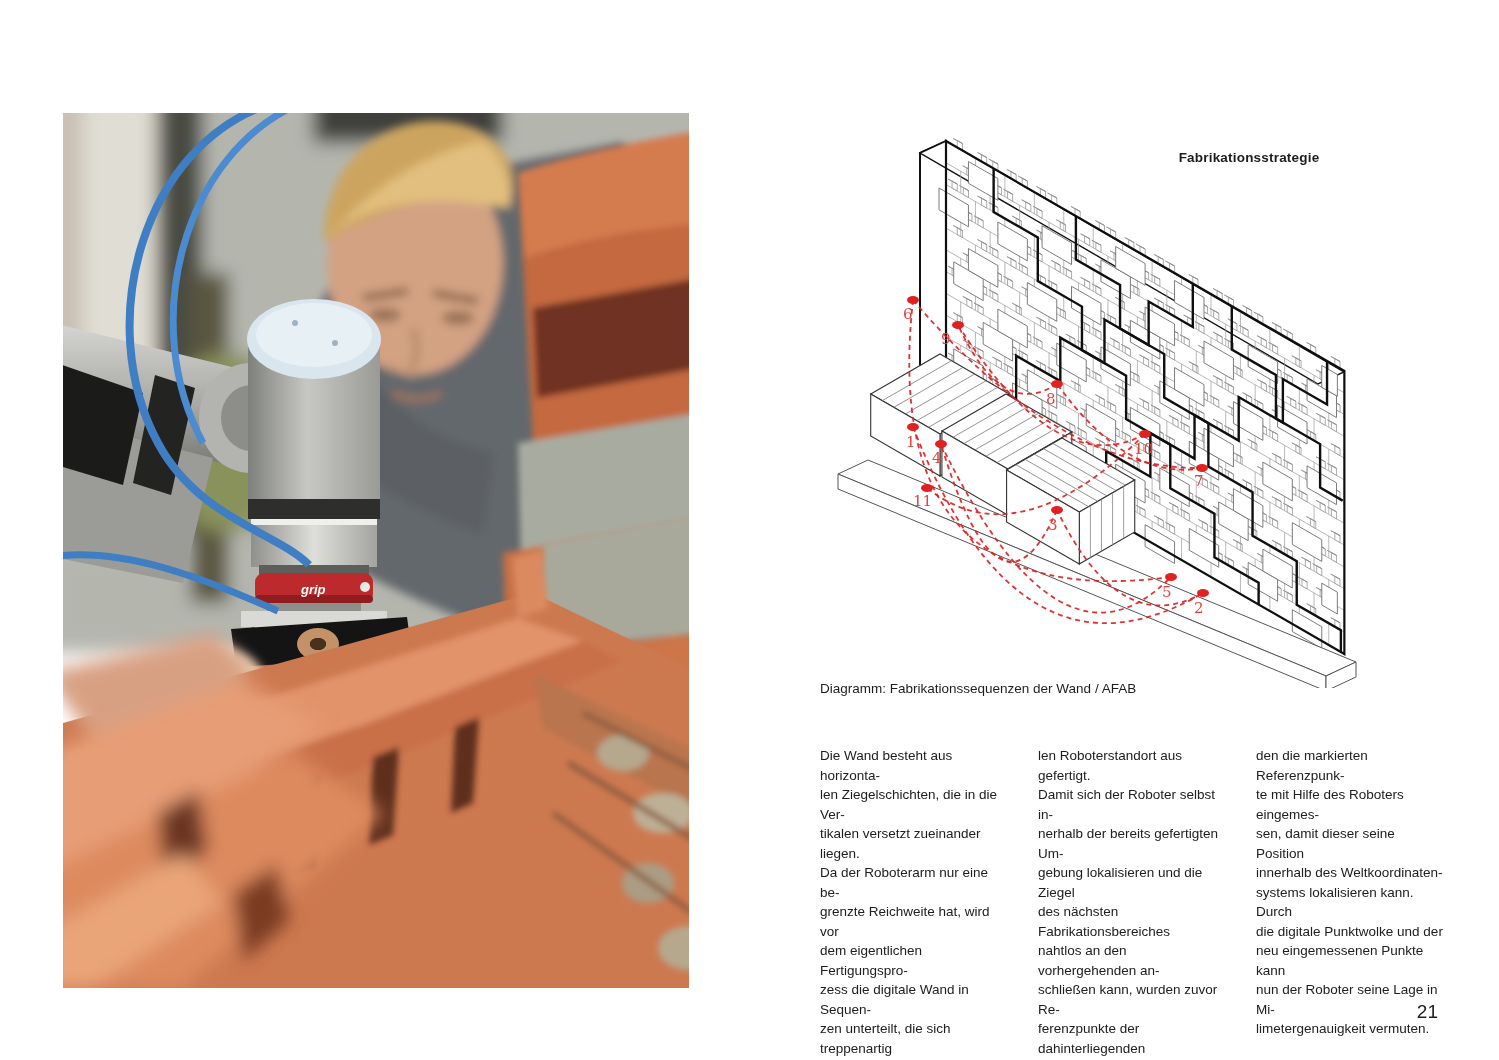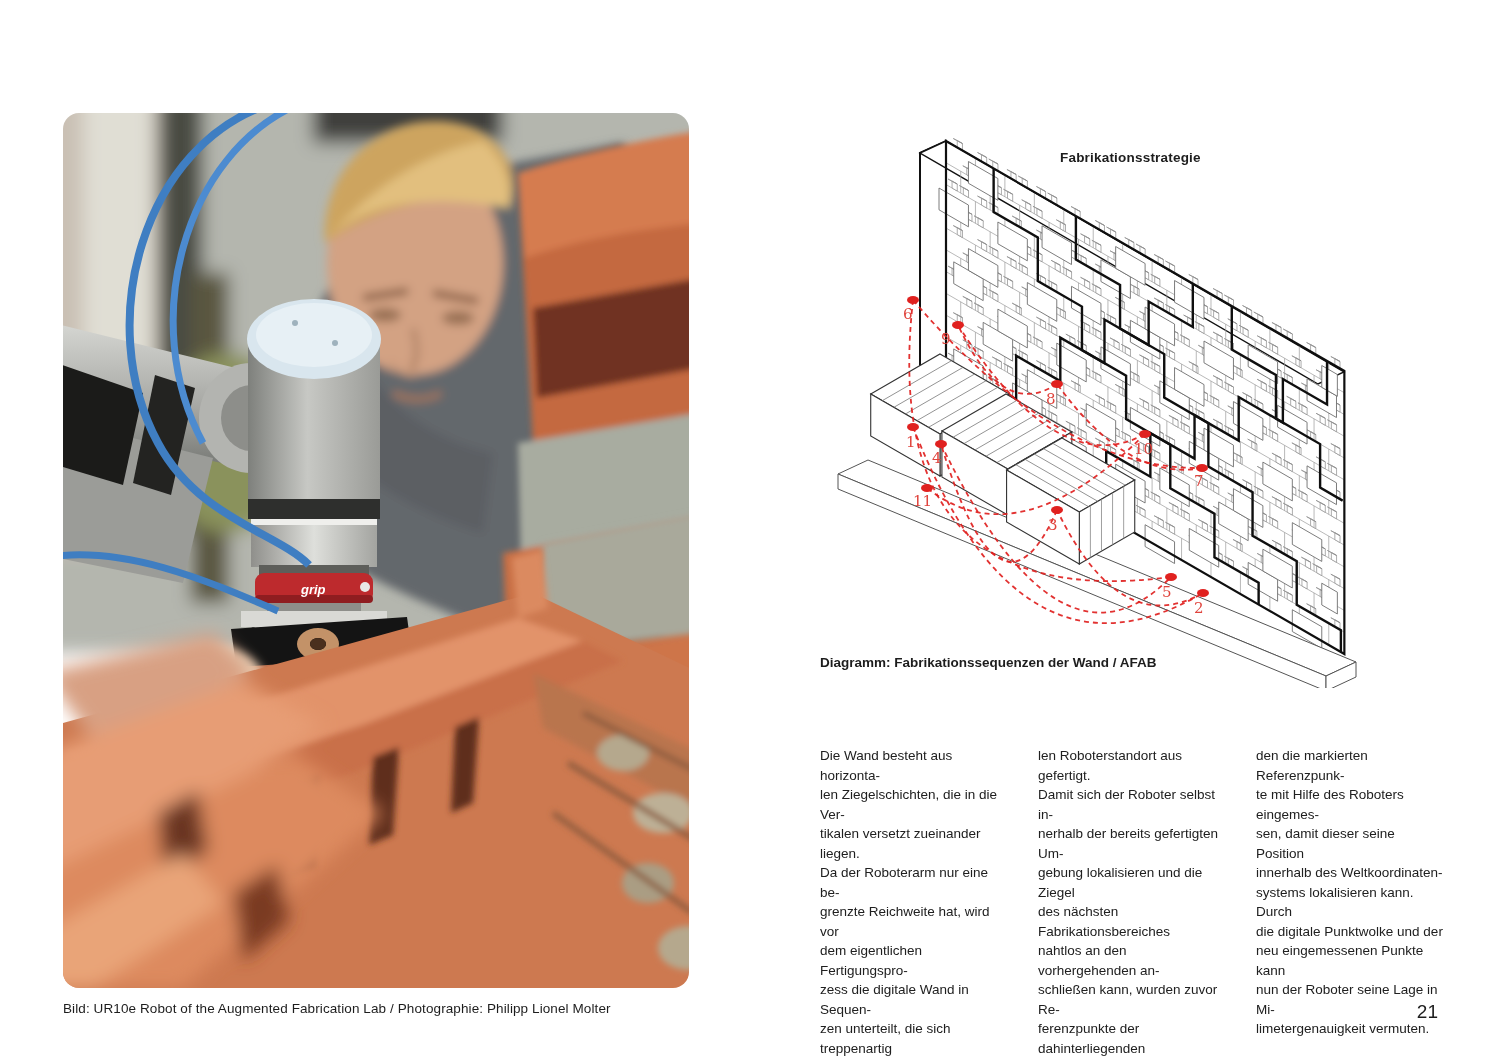--- a/index.html
+++ b/index.html
@@ -1,23 +1,23 @@
 <!DOCTYPE html>
 <html><head>
 <meta charset="utf-8">
 <style>
   html,body{margin:0;padding:0;background:#e8e8e8;}
   .page{position:relative;width:1499px;height:1060px;background:#ffffff;overflow:hidden;
         font-family:"Liberation Sans",sans-serif;color:#1d1d1d;margin:0 auto;}
-  .photo-frame{position:absolute;left:63px;top:113px;width:626px;height:875px;overflow:hidden;border-radius:16px;}
+  .photo-frame{position:absolute;left:63px;top:113px;width:626px;height:875px;overflow:hidden;}
   .photo-frame svg{display:block;}
   .photo-caption{position:absolute;left:63px;top:1001px;font-size:13.5px;letter-spacing:.1px;}
-  .diagram-title{position:absolute;left:1060px;top:150px;width:378px;text-align:left;
+  .diagram-title{position:absolute;left:1060px;top:150px;width:378px;text-align:center;
                  font-size:13.5px;font-weight:bold;letter-spacing:.2px;}
-  .diagram-caption{position:absolute;left:820px;top:655px;font-size:13.5px;font-weight:bold;}
+  .diagram-caption{position:absolute;left:820px;top:681px;font-size:13.5px;}
   .page-number{position:absolute;left:1390px;top:1001px;width:48px;text-align:right;font-size:19px;}
   .columns{position:absolute;left:820px;top:746px;width:625px;display:flex;gap:29px;}
   .col{width:189px;}
   .col p{margin:0 0 19.5px 0;font-size:13.5px;line-height:19.5px;white-space:pre-line;color:#202020;}
   #diagram{position:absolute;left:830px;top:118px;}
   .red-label{font-family:"DejaVu Serif",serif;font-size:15px;fill:#e0443d;}
 </style>
 </head>
 <body>
 
@@ -157,21 +157,20 @@
           <path d="M-20,640 L180,568 L260,612 L70,740 L-20,760 Z" fill="#e79d74"></path>
           <path d="M-20,760 L230,640 L320,700 L120,875 L-20,875 Z" fill="#dd8a5f"></path>
           <path d="M95,700 l40,-22 10,60 -44,30 Z" fill="#6b3520"></path>
           <path d="M170,780 l44,-28 12,56 -46,40 Z" fill="#7a3a24"></path>
           <path d="M-20,820 L120,740 L160,790 L30,875 L-20,875 Z" fill="#e9a478"></path>
         </g>
       </g>
     </svg>
   </div>
 
-  <div class="photo-caption">Bild: UR10e Robot of the Augmented Fabrication Lab / Photographie: Philipp Lionel Molter</div>
 
   <div class="diagram-title">Fabrikationsstrategie</div>
   <svg id="diagram" width="640" height="570" viewBox="830 118 640 570">
     <g id="dg-wall">
         <polygon points="946,141 1344.3600000000001,371 1344.3600000000001,654 946,424" fill="#fff"></polygon>
         <polygon points="920,153 946,141 946,424 920,436" fill="#fff" stroke="#111" stroke-width="2"></polygon>
         <polygon points="920,153 946,141 1344,372 1318,384" fill="#fff" stroke="#111" stroke-width="1.4"></polygon>
         <polyline points="946,424 1344.3600000000001,654" fill="none" stroke="#9b9b9b" stroke-width="0.7"></polyline>
         <polyline points="946,402.2307692307692 1344.3600000000001,632.2307692307693" fill="none" stroke="#9b9b9b" stroke-width="0.7"></polyline>
         <polyline points="946,380.46153846153845 1344.3600000000001,610.4615384615385" fill="none" stroke="#9b9b9b" stroke-width="0.7"></polyline>

